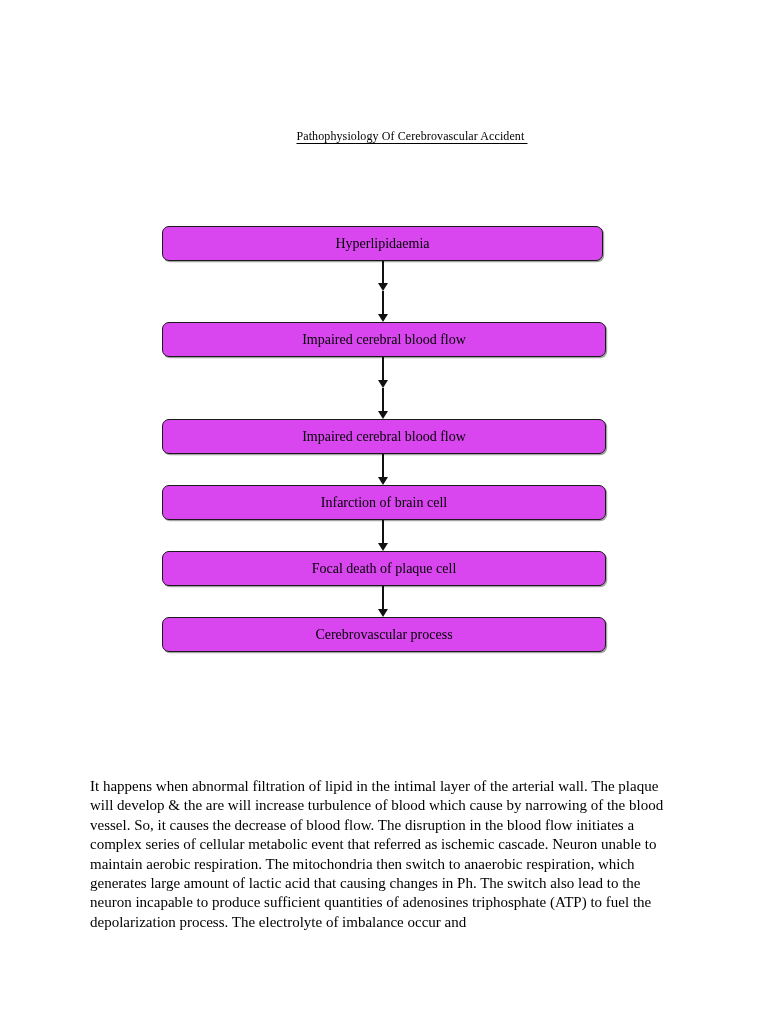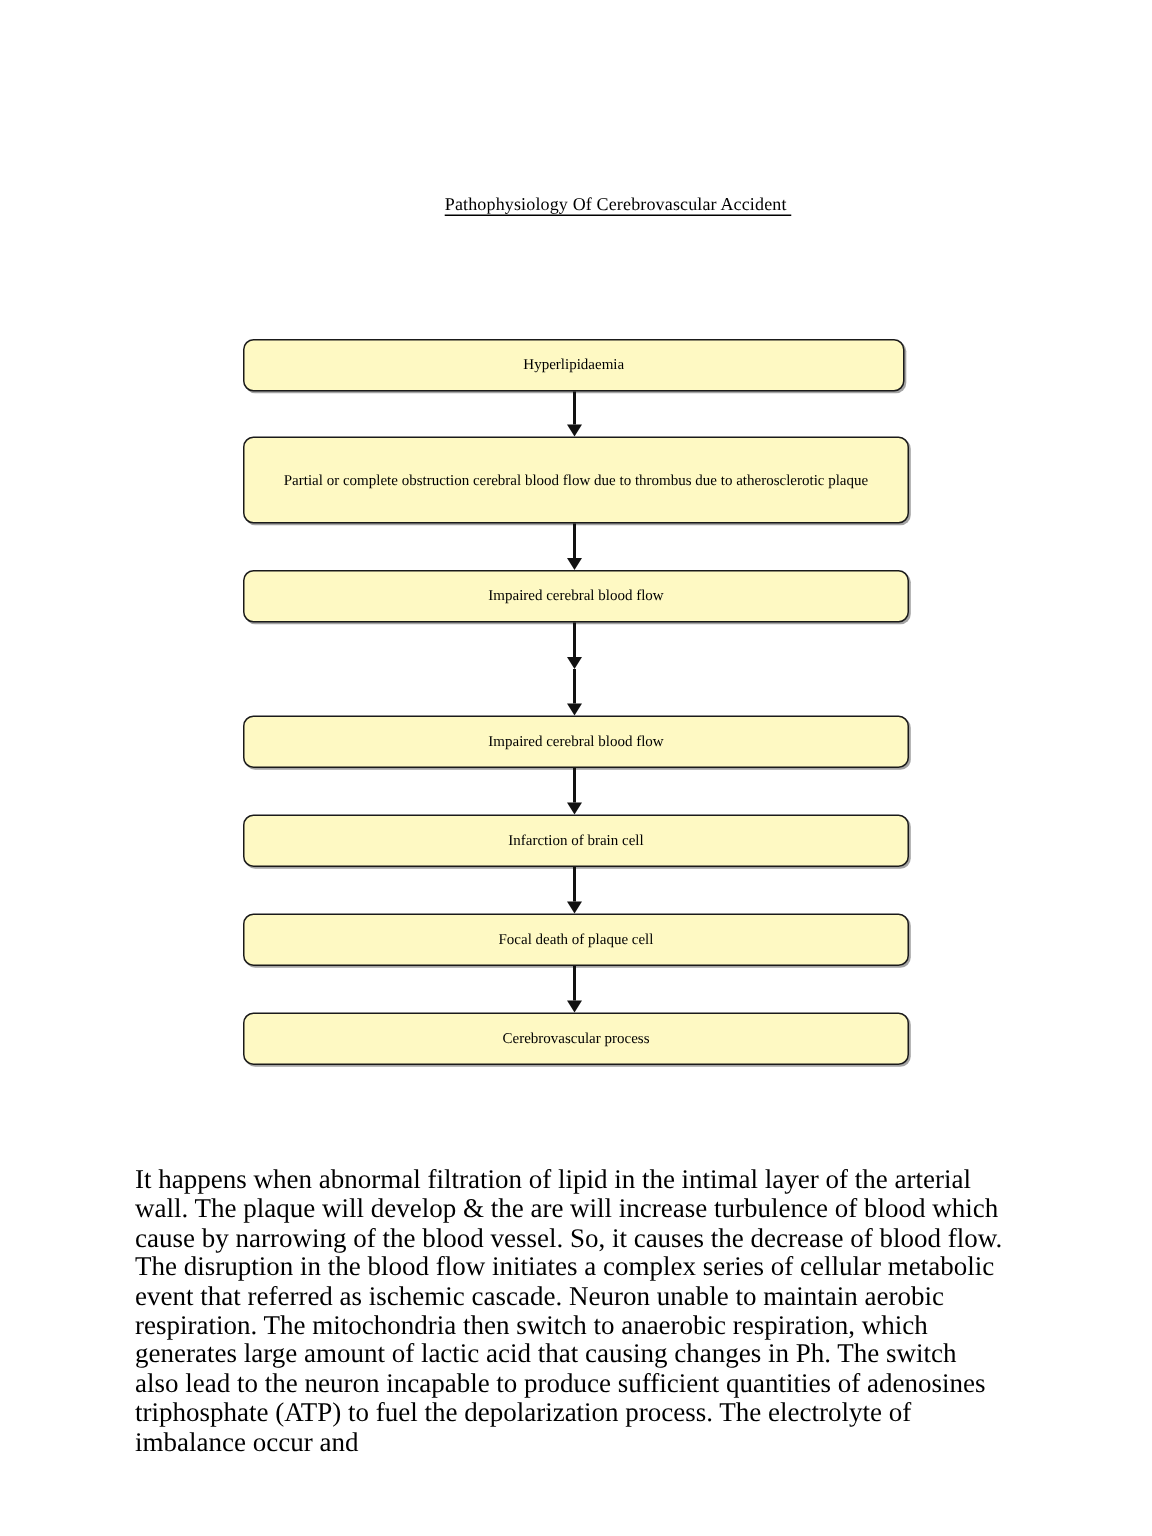--- a/index.html
+++ b/index.html
@@ -48,27 +48,27 @@
     top: 226px;
     width: 444px;
   }
   .fc-row {
     position: relative;
   }
   .fc-box {
     box-sizing: border-box;
     border: 1px solid #1a1a1a;
     border-radius: 7px;
-    background: #fef9c3;
+    background: #d946ef;
     box-shadow: 1.2px 1.2px 0 rgba(90,90,90,0.55);
     display: flex;
     align-items: center;
     justify-content: center;
-    text-align: right;
-    font-size: 10px;
+    text-align: center;
+    font-size: 14px;
     line-height: 19px;
     padding: 3px 12px;
   }
   .fc-box.w1 { width: 441px; }
   .fc-box.w2 { width: 444px; }
 
   .fc-box.h1 { height: 35px; }
   .fc-box.h2 { height: 58px; }
 
   .fc-gap-1 { height: 30px; }
@@ -96,21 +96,21 @@
     border-right: 5px solid transparent;
     border-top: 8px solid #111111;
   }
 
   
   .body-text {
     position: absolute;
     left: 90px;
     top: 777px;
     width: 580px;
-    font-size: 18px;
+    font-size: 15px;
     line-height: 19.4px;
     text-align: left;
     white-space: pre-wrap;
   }
 </style>
 </head>
 <body>
 
 <div class="page">
 
@@ -121,25 +121,20 @@
     <div class="fc-row">
       <div class="fc-box w1 h1">
         <span>Hyperlipidaemia</span>
       </div>
     </div>
     <div class="arrow fc-gap-1">
       <div class="stem" style="height:22px;"></div>
       <div class="head" style="top:22px;"></div>
     </div>
 
-    <div class="fc-row">
-      <div class="fc-box w2 h2">
-        <span>Partial or complete obstruction cerebral blood flow due to thrombus due to atherosclerotic plaque</span>
-      </div>
-    </div>
     <div class="arrow fc-gap-2">
       <div class="stem" style="height:23px;"></div>
       <div class="head" style="top:23px;"></div>
     </div>
 
     <div class="fc-row">
       <div class="fc-box w2 h1">
         <span>Impaired cerebral blood flow</span>
       </div>
     </div>

